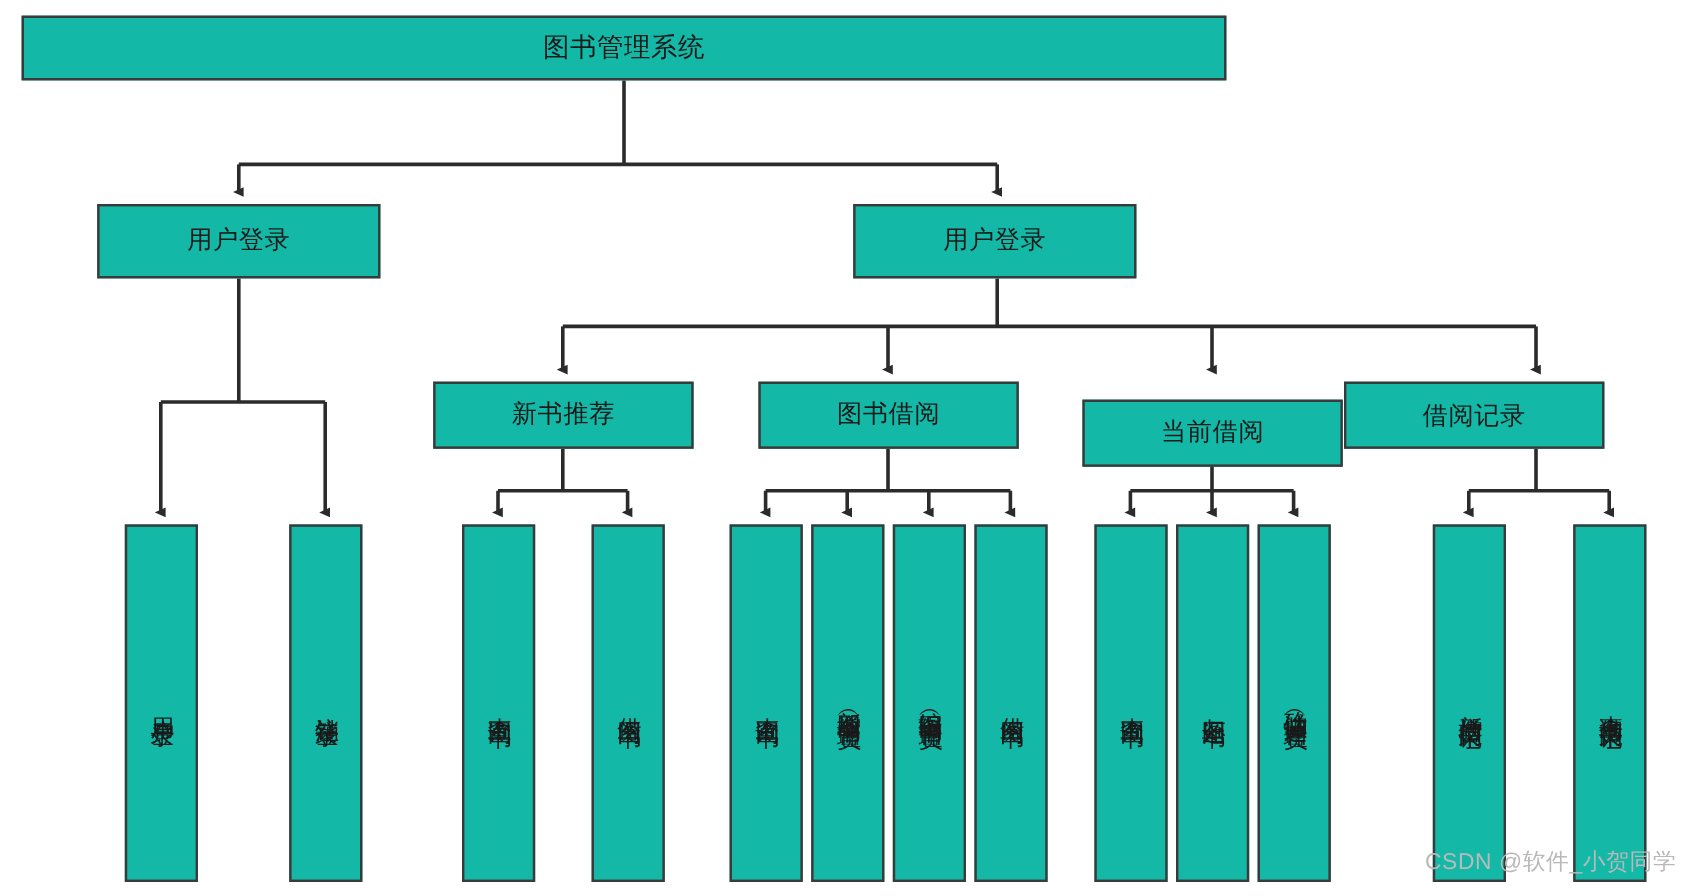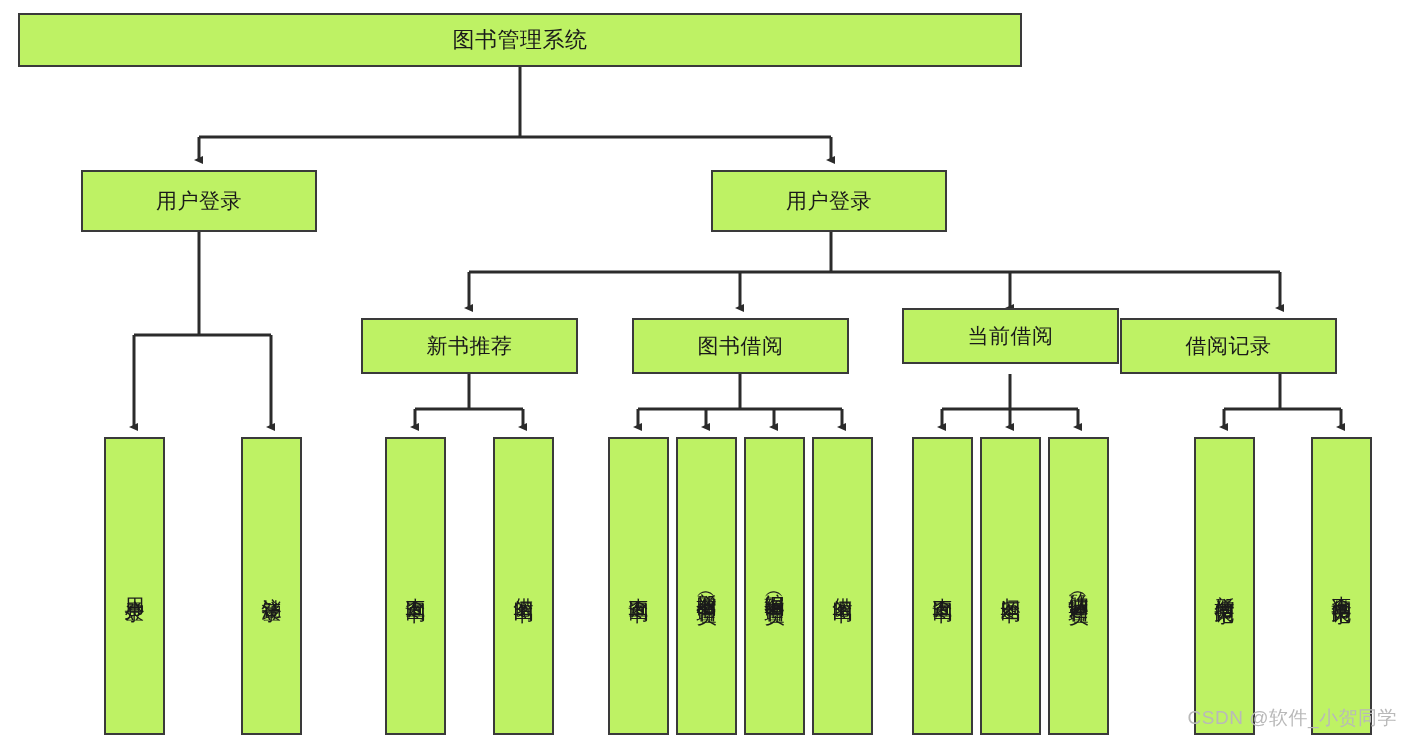--- a/index.html
+++ b/index.html
@@ -23,21 +23,21 @@
     left: 0;
     top: 0;
     width: 1405px;
     height: 747px;
     pointer-events: none;
   }
   .node {
     position: absolute;
     box-sizing: border-box;
     border: 2px solid #3a3a3a;
-    background: #bef264;
+    background: #14b8a6;
     display: flex;
     align-items: center;
     justify-content: center;
     color: #1a1a1a;
   }
   .node .label {
     font-size: 21px;
     line-height: 1.15;
     letter-spacing: 0.5px;
     white-space: nowrap;
@@ -135,21 +135,21 @@
   <div class="node level2" style="left:711px; top:170px; width:236px; height:62px;">
     <span class="label">用户登录</span>
   </div>
 
   <div class="node level3" style="left:361px; top:318px; width:217px; height:56px;">
     <span class="label">新书推荐</span>
   </div>
   <div class="node level3" style="left:632px; top:318px; width:217px; height:56px;">
     <span class="label">图书借阅</span>
   </div>
-  <div class="node level3" style="left:902px; top:308px; width:217px; height:56px;">
+  <div class="node level3" style="left:902px; top:333px; width:217px; height:56px;">
     <span class="label">当前借阅</span>
   </div>
   <div class="node level3" style="left:1120px; top:318px; width:217px; height:56px;font-family:Liberation Serif, serif;">
     <span class="label">借阅记录</span>
   </div>
 
   <div class="node leaf" style="left:104px; top:437px; width:61px; height:298px;">
     <span class="label">用户登录</span>
   </div>
   <div class="node leaf" style="left:241px; top:437px; width:61px; height:298px;">

